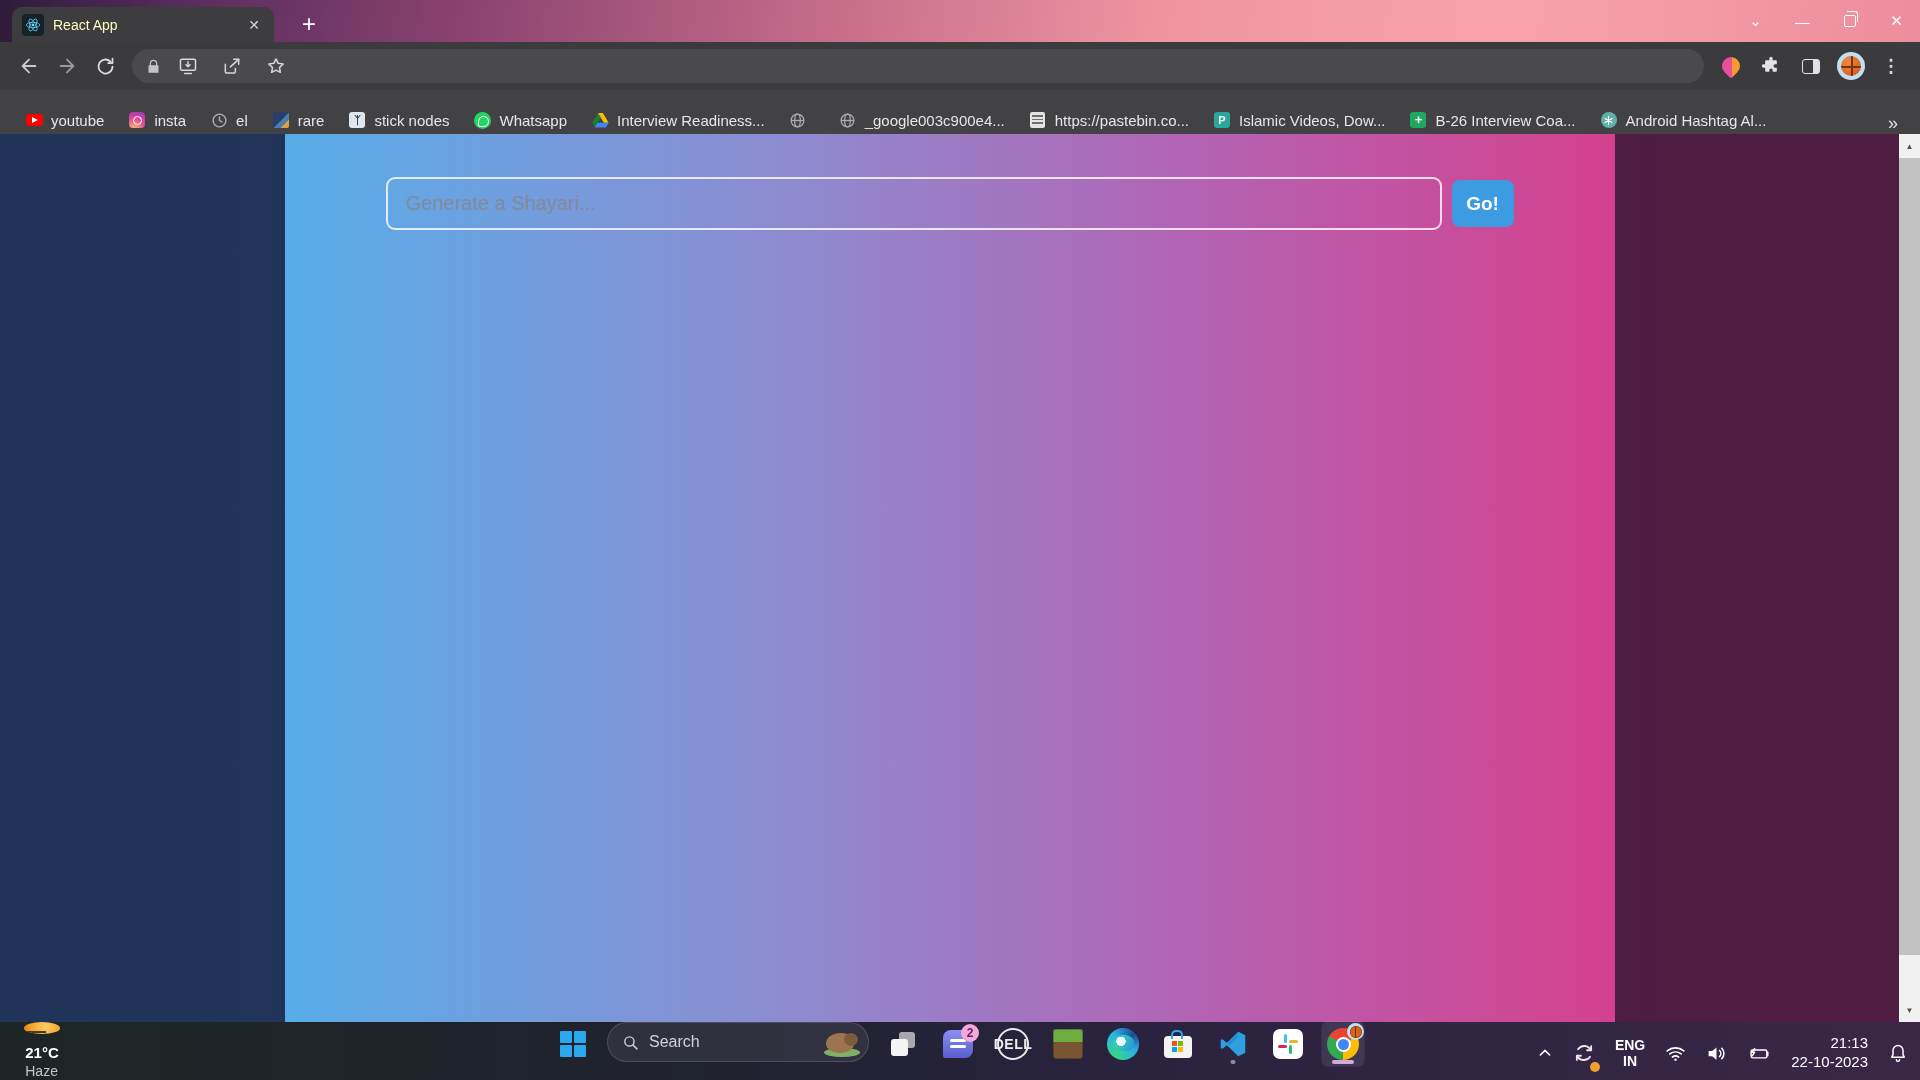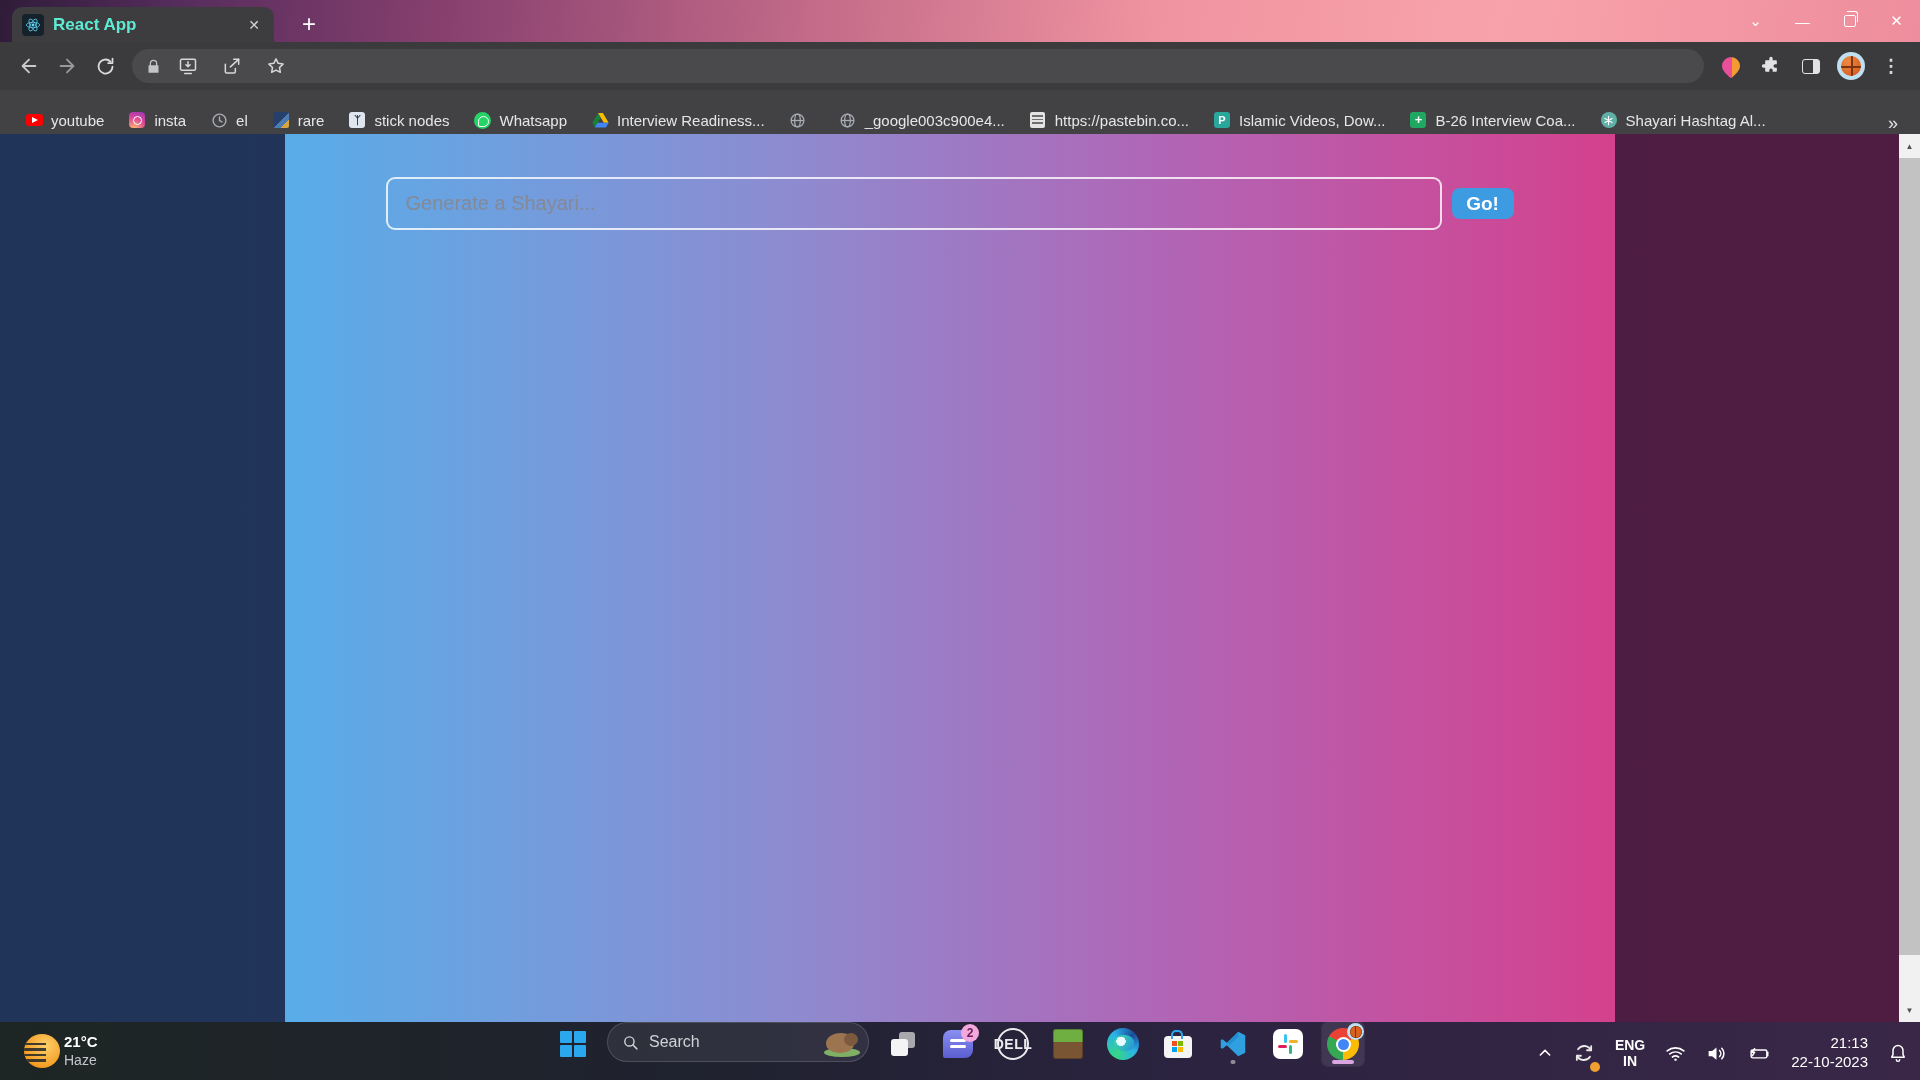--- a/index.html
+++ b/index.html
@@ -11,21 +11,21 @@
   .frame-strip{
     position:relative; height:42px;
     background:linear-gradient(96deg,#2f1c39 0%,#552c5c 9%,#8a4270 24%,#c26a88 42%,#ef93a0 60%,#f8a3ac 78%,#ee8d9d 100%);
   }
   .tab{
     position:absolute; left:12px; top:7px; width:262px; height:35px;
     background:#3d3c3e; border-radius:10px 10px 0 0;
     display:flex; align-items:center; padding:0 10px; gap:9px; cursor:default;
   }
   .favicon{ width:22px; height:22px; border-radius:4px; background:#15222b; display:flex; align-items:center; justify-content:center; flex:none; }
-  .tab-title{ color:#5eead4; font-size:17px; flex:1; white-space:nowrap; overflow:hidden;font-weight:bold; }
+  .tab-title{ color:#fef9c3; font-size:14px; flex:1; white-space:nowrap; overflow:hidden; }
   .tab-close{ color:#d2d2d2; font-size:14px; width:20px; height:20px; border-radius:50%; display:flex; align-items:center; justify-content:center; }
   .new-tab{ position:absolute; left:292px; top:8px; width:34px; height:32px; color:#fff; font-size:24px; font-weight:300;
     display:flex; align-items:center; justify-content:center; border-radius:8px; }
   .win-controls{ position:absolute; right:0; top:0; height:42px; display:flex; align-items:center; }
   .win-btn{ width:47px; height:42px; display:flex; align-items:center; justify-content:center; color:#fff; font-size:15px; }
   .win-max-glyph{ width:12px; height:12px; border:1.6px solid #fff; border-radius:2px; position:relative; }
   .win-max-glyph::after{ content:""; position:absolute; left:2px; top:-5px; width:10px; height:10px; border-top:1.6px solid #fff; border-right:1.6px solid #fff; border-radius:0 3px 0 0; }
 
   
   .toolbar{ height:48px; background:#3b3a3d; display:flex; align-items:center; padding:0 10px; }
@@ -66,31 +66,31 @@
   
   .viewport{ position:relative; height:888px; }
   .page-area{ position:absolute; left:0; top:0; width:1899px; height:100%;
     background:linear-gradient(90deg,#203459 0%,#203459 12%,#4f1c42 88%,#4f1c42 100%); }
   .app{ width:1330px; height:100%; margin:0 auto;
     background:linear-gradient(90deg,#58ade9 0%,#8e8bd0 38%,#b363b4 68%,#d4418d 100%); padding-top:22px; }
   .app-title{ text-align:center; color:#fff; font-family:"DejaVu Serif", serif; font-weight:bold; font-size:54px; letter-spacing:1px; text-shadow:0 1px 2px rgba(0,0,0,.15); }
   .gen-row{ display:flex; justify-content:center; align-items:center; gap:10px; margin-top:21px; }
   .gen-input{ width:1056px; height:53px; background:transparent; border:2px solid rgba(255,255,255,.8); border-radius:9px; padding:0 18px; font-size:20px; color:#fff; outline:none; font-family:"Liberation Sans", sans-serif; }
   .gen-input::placeholder{ color:#848996; }
-  .go-btn{ width:62px; height:31px; background:#3d9be2; color:#fff; border:none; border-radius:8px; font-size:19px; font-weight:bold; font-family:"Liberation Sans", sans-serif; }
+  .go-btn{ width:62px; height:47px; background:#3d9be2; color:#fff; border:none; border-radius:8px; font-size:19px; font-weight:bold; font-family:"Liberation Sans", sans-serif; }
 
   
   .scrollbar{ position:absolute; right:0; top:0; width:21px; height:100%; background:#f1f1f1; }
   .sb-btn{ position:absolute; left:0; width:21px; height:24px; background:#f1f1f1; color:#505050; font-size:8px; display:flex; align-items:center; justify-content:center; }
   .sb-up{ top:0; } .sb-down{ bottom:0; }
   .sb-thumb{ position:absolute; left:0; top:24px; width:21px; height:797px; background:#c2c2c2; }
 
   
   .taskbar{ position:relative; height:58px; background:linear-gradient(90deg,#1d2624 0%,#202230 38%,#2b2340 62%,#3a2748 100%); }
-  .weather{ position:absolute; left:16px; top:0; height:58px; display:flex; align-items:center; gap:4px; padding:0 8px; }
+  .weather{ position:absolute; left:16px; top:0; height:58px; display:flex; align-items:center; gap:10px; padding:0 8px;flex-direction:column; }
   .sun{ width:36px; height:34px; border-radius:50%; background:radial-gradient(circle at 60% 35%,#fcd06a,#f59c22 70%,#e07d12); position:relative; overflow:hidden; }
   .sun::after{ content:""; position:absolute; left:-4px; top:6px; width:26px; height:22px;
     background:repeating-linear-gradient(180deg, transparent 0 3px, #20262a 3px 5.5px); opacity:.85; }
   .weather-temp{ color:#fff; font-size:15px; font-weight:bold; }
   .weather-cond{ color:#c4c6c9; font-size:14px; }
   .tb-center{ position:absolute; left:552px; top:0; height:58px; display:flex; align-items:flex-start; gap:13px; }
   .tb-item{ width:42px; height:44px; border-radius:6px; display:flex; align-items:center; justify-content:center; position:relative; }
   .start-logo{ width:26px; height:26px; display:grid; grid-template-columns:12px 12px; grid-template-rows:12px 12px; gap:2px; }
   .start-logo i{ background:#2ba7ee; border-radius:1px; }
   .search-pill{ width:262px; height:40px; border-radius:20px; background:rgba(255,255,255,.07); border:1px solid rgba(255,255,255,.14); display:flex; align-items:center; gap:10px; padding:0 6px 0 14px; }
@@ -329,21 +329,21 @@
       <span class="bm-label">B-26 Interview Coa...</span>
     </div>
     <div class="bm">
       <span class="bm-ico">
         <span class="ico-knot">
             <svg width="11" height="11" viewBox="0 0 24 24" stroke="#fff" stroke-width="2.4" stroke-linecap="round">
               <path d="M12 3v18M4.2 7.5l15.6 9M4.2 16.5l15.6-9"></path>
             </svg>
           </span>
       </span>
-      <span class="bm-label">Shayari Hashtag Al...</span>
+      <span class="bm-label">Android Hashtag Al...</span>
     </div>
     <div class="bm-overflow">»</div>
   </div>
 
   <div class="viewport">
     <div class="page-area">
       <div class="app">
         <div class="gen-row">
           <input class="gen-input" type="text" placeholder="Generate a Shayari..." style="">
           <button class="go-btn">Go!</button>

